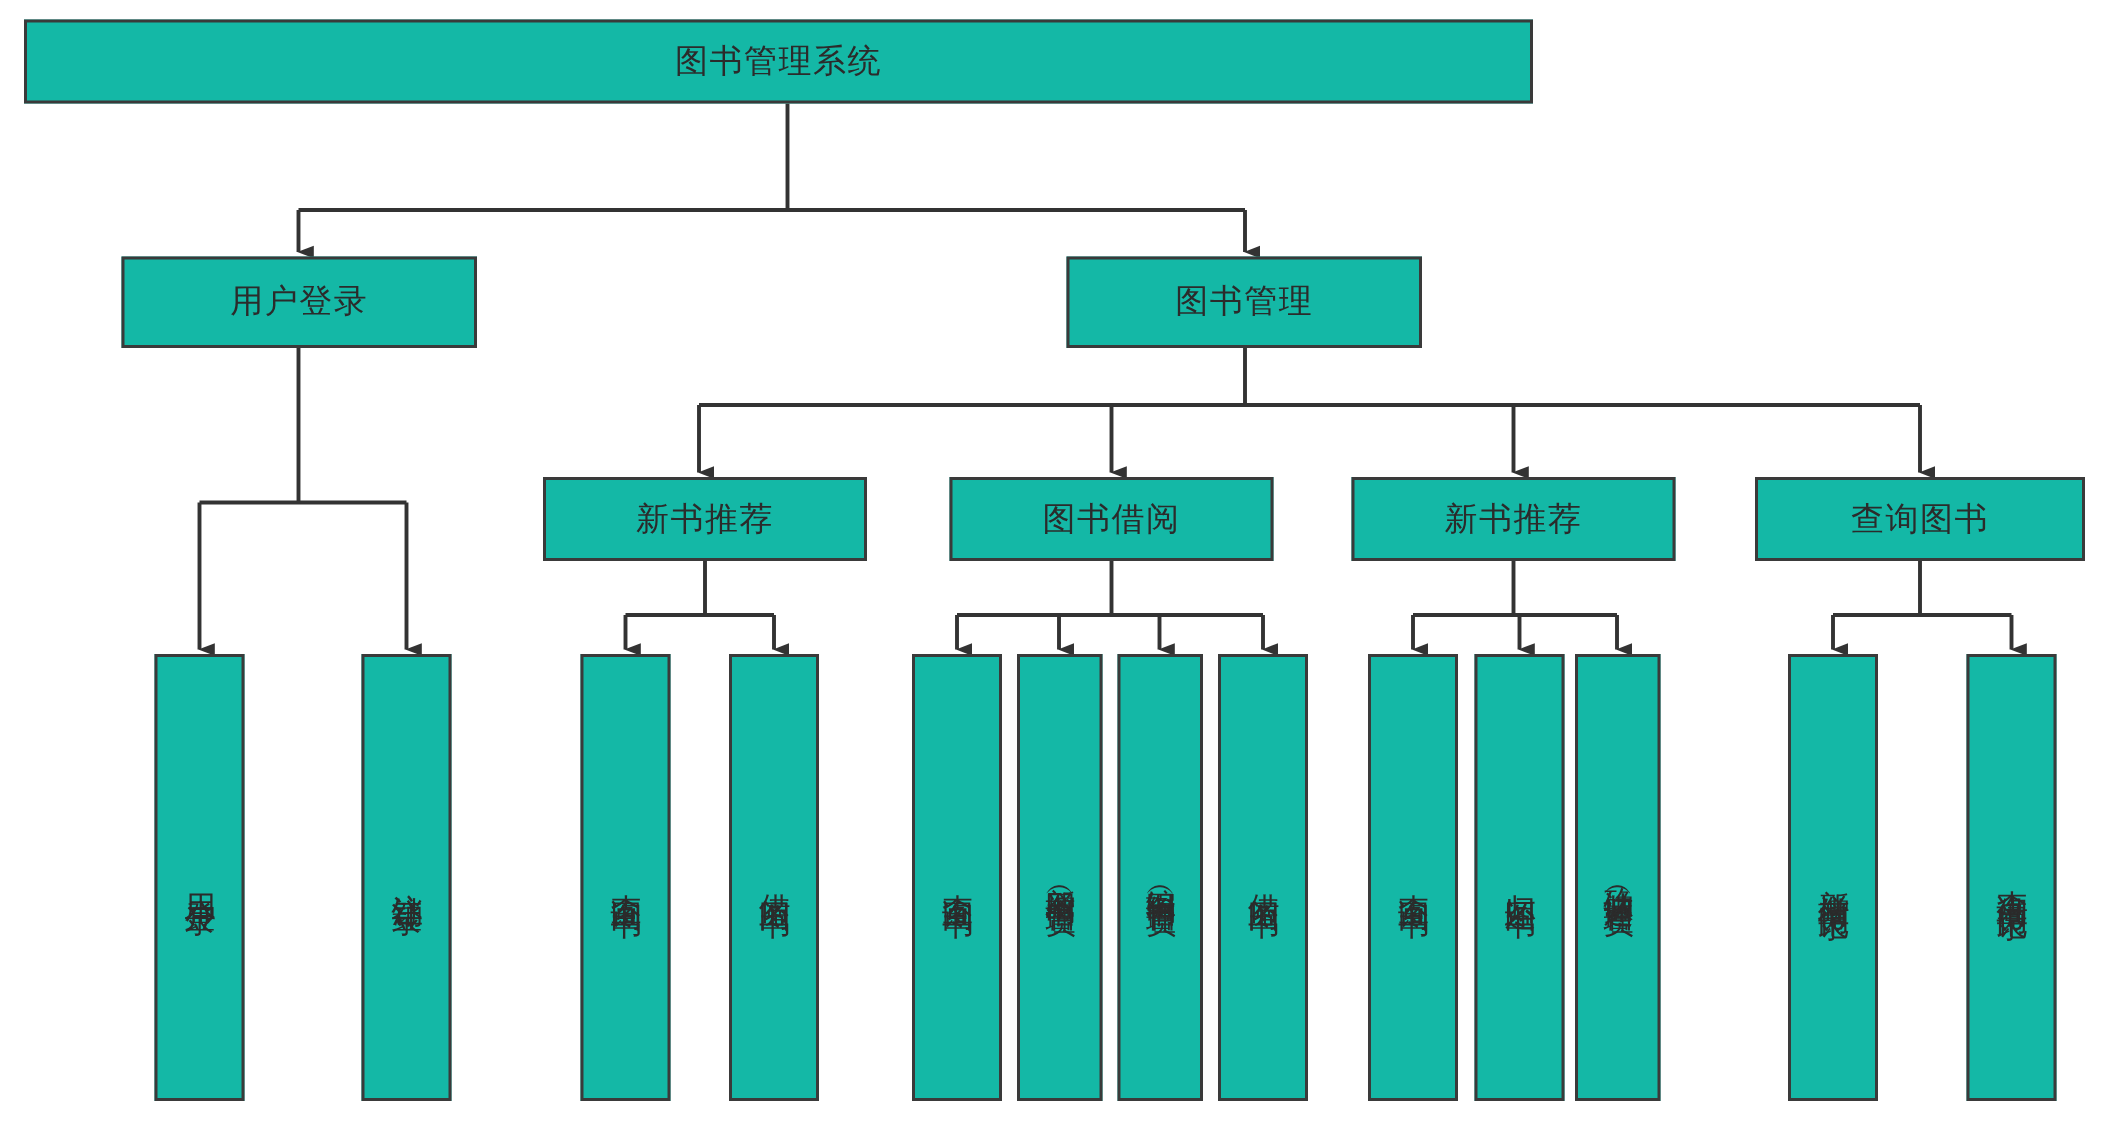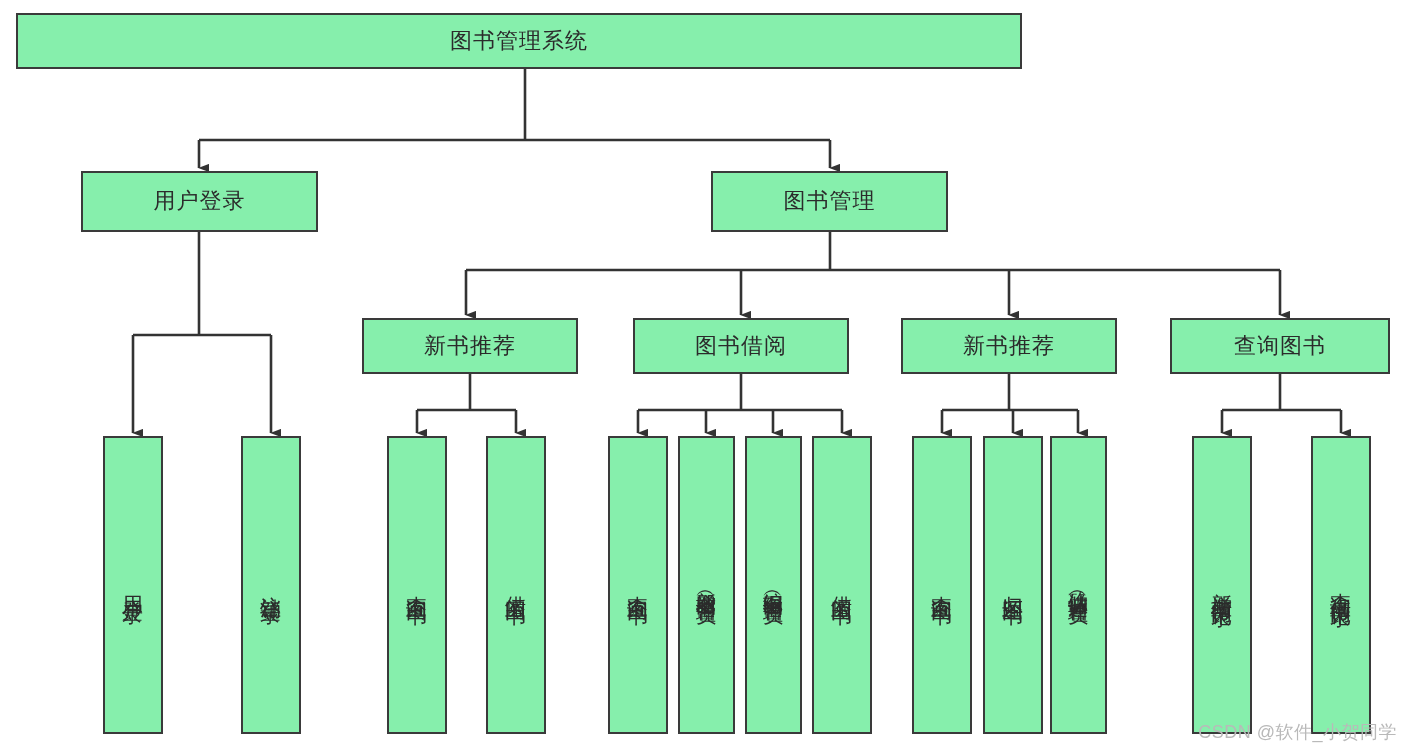--- a/index.html
+++ b/index.html
@@ -28,21 +28,21 @@
     top: 0;
     width: 1405px;
     height: 747px;
     display: block;
   }
   
   .node {
     position: absolute;
     box-sizing: border-box;
     border: 2px solid #3a3a3a;
-    background: #86efac;
+    background: #14b8a6;
     display: flex;
     align-items: center;
     justify-content: center;
     color: #2b2b2b;
     line-height: 1.12;
   }
   .node.horiz {
     font-size: 22px;
     letter-spacing: 1px;
     white-space: nowrap;
@@ -204,15 +204,14 @@
     <span class="node-label">确认归还（管理员）</span>
   </div>
 
   <div class="node vert" style="left:1192px; top:436px; width:60px; height:298px;">
     <span class="node-label">新增借阅记录</span>
   </div>
   <div class="node vert" style="left:1311px; top:436px; width:60px; height:298px;">
     <span class="node-label">查询借阅记录</span>
   </div>
 
-  <div id="watermark">CSDN @软件_小贺同学</div>
 
 </div>
 
 </body></html>

